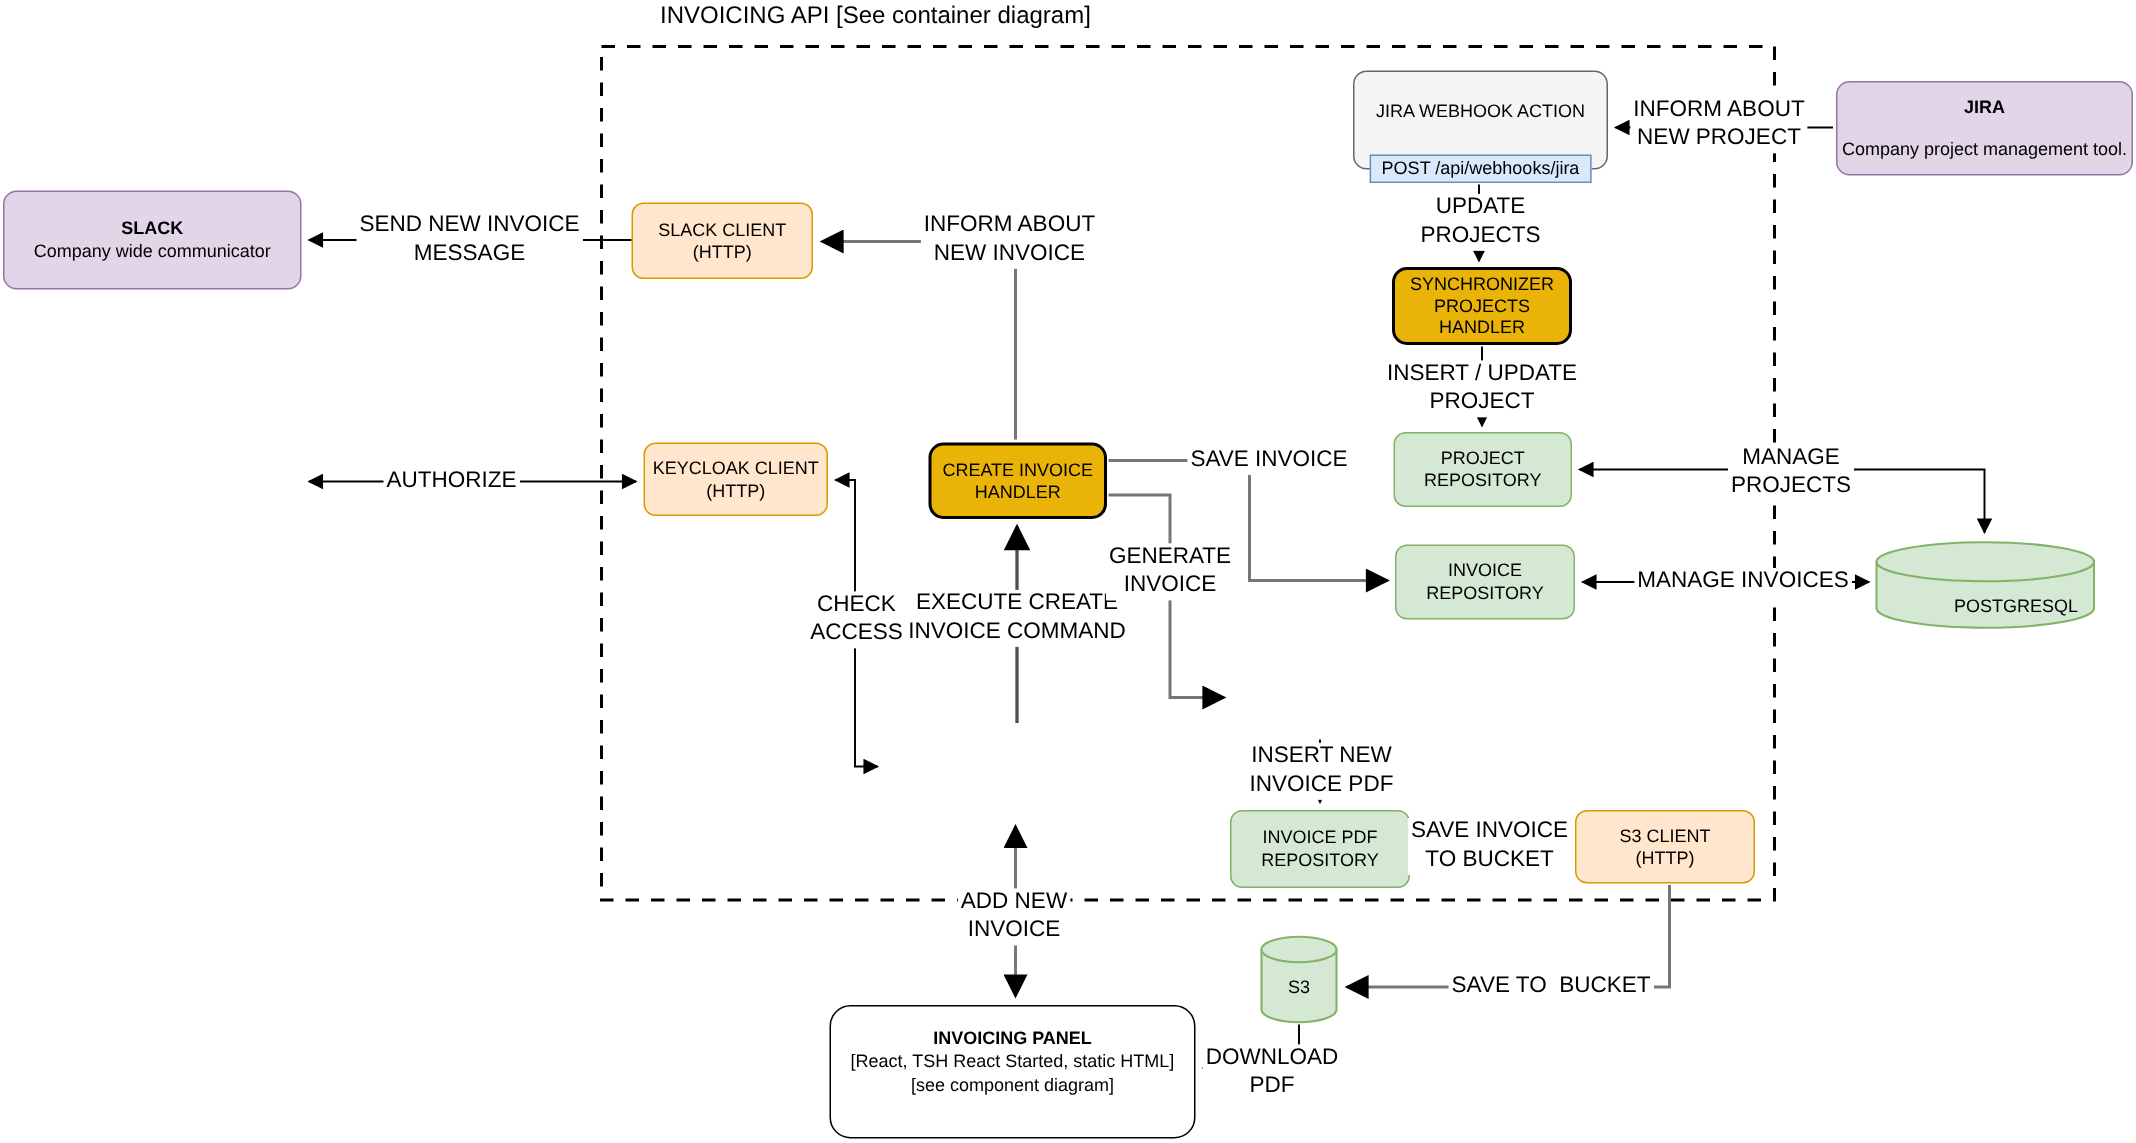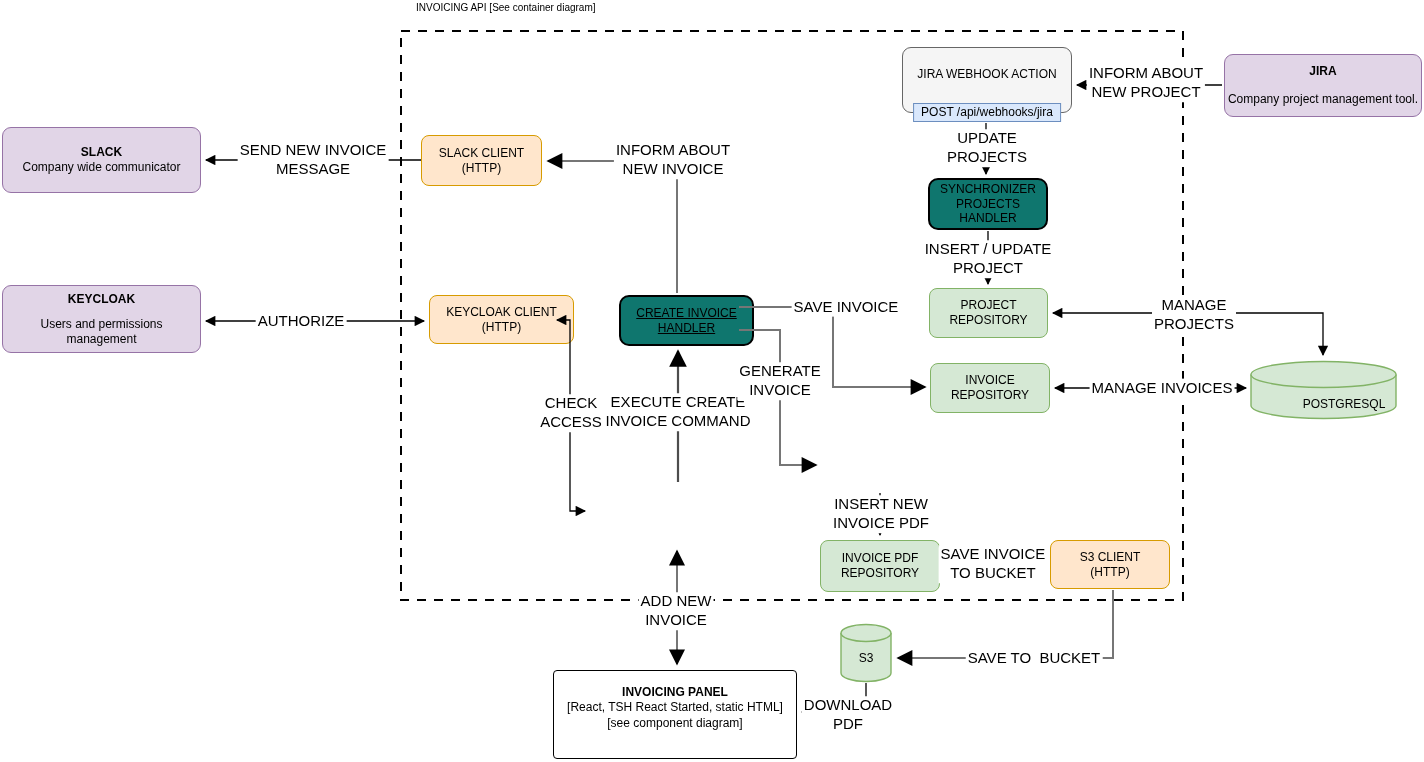--- a/index.html
+++ b/index.html
@@ -1,38 +1,38 @@
 <!DOCTYPE html>
 <html style="--purple-fill: #E1D5E7; --purple-stroke: #9673A6; --orange-fill: #FFE6CC; --orange-stroke: #D79B00; --green-fill: #D5E8D4; --green-stroke: #82B366; --blue-fill: #DAE8FC; --blue-stroke: #6C8EBF; --gray-fill: #F5F5F5; --gray-stroke: #666666;"><head>
 <meta charset="utf-8">
 <style>
   html,body { margin:0; padding:0; background:#fff; }
   .canvas {
     position:relative; width:1424px; height:762px; background:#fff;
     font-family:"Liberation Sans", sans-serif; color:#000; overflow:hidden;
   }
-  .frame-title { position:absolute; left:416px; top:2px; font-size:10px; white-space:nowrap;text-align:right; }
+  .frame-title { position:absolute; left:440px; top:2px; font-size:16px; white-space:nowrap;text-align:right; }
 
   .node {
     position:absolute; box-sizing:border-box;
     display:flex; align-items:center; justify-content:center; flex-direction:column;
     text-align:center; font-size:12px; line-height:1.22; white-space:pre-line;
   }
   .ext     { background:var(--purple-fill); border:1px solid var(--purple-stroke); border-radius:9px; }
   .ext .t  { font-weight:bold; }
   .client  { background:var(--orange-fill); border:1px solid var(--orange-stroke); border-radius:8px; }
   .repo    { background:var(--green-fill);  border:1px solid var(--green-stroke);  border-radius:8px; }
-  .handler { background:#0f766e; border:2.5px solid #000; border-radius:10px; }
+  .handler { background:#eab308; border:2.5px solid #000; border-radius:10px; }
   .action  { background:var(--gray-fill); border:1px solid var(--gray-stroke); border-radius:9px; }
   .badge {
     position:absolute; left:50%; transform:translateX(-50%); bottom:-10px;
     background:var(--blue-fill); border:1px solid var(--blue-stroke);
     font-size:12px; padding:1px 7px; white-space:nowrap; z-index:3;
   }
-  .panel { background:#fff; border:1.5px solid #000; border-radius:4px; justify-content:flex-start; padding-top:14px; }
+  .panel { background:#fff; border:1.5px solid #000; border-radius:14px; justify-content:flex-start; padding-top:14px; }
   .panel .t { font-weight:bold; }
   .panel .n3 { margin-top:2px; }
 
   .cyl { position:absolute; }
   .cyl svg { position:absolute; left:0; top:0; }
   .cyl .cyl-label { position:absolute; left:0; width:100%; text-align:center; font-size:12px; }
 
   svg.overlay { position:absolute; left:0; top:0; pointer-events:none; z-index:2; }
   .edge   { fill:none; stroke:#000; stroke-width:1.3; }
   .edge-g { fill:none; stroke:#767676; stroke-width:2; }
@@ -50,44 +50,39 @@
 
 <div class="canvas">
 
   <div class="frame-title">INVOICING API [See container diagram]</div>
 
   <div class="node ext" style="left:2px;top:127px;width:199px;height:66px;">
     <div class="t">SLACK</div>
     <div>Company wide communicator</div>
   </div>
 
-  <div class="node ext" style="left:2px;top:285px;width:199px;height:68px;gap:11px;">
-    <div class="t">KEYCLOAK</div>
-    <div>Users and permissions
-management</div>
-  </div>
 
   <div class="node ext" style="left:1224px;top:54px;width:198px;height:63px;gap:13px;">
     <div class="t">JIRA</div>
     <div>Company project management tool.</div>
   </div>
 
   <div class="node action" style="left:902px;top:47px;width:170px;height:66px;padding-bottom:12px;">
     <div>JIRA WEBHOOK ACTION</div>
     <div class="badge">POST /api/webhooks/jira</div>
   </div>
 
 
   <div class="node handler" style="left:928px;top:178px;width:120px;height:52px;">
     <div>SYNCHRONIZER
 PROJECTS
 HANDLER</div>
   </div>
 
-  <div class="node handler" style="left:619px;top:295px;width:135px;height:51px;text-decoration:underline;">
+  <div class="node handler" style="left:619px;top:295px;width:119px;height:51px;">
     <div>CREATE INVOICE
 HANDLER</div>
   </div>
 
 
   <div class="node repo" style="left:929px;top:288px;width:119px;height:50px;">
     <div>PROJECT
 REPOSITORY</div>
   </div>
 
@@ -99,21 +94,21 @@
   <div class="node repo" style="left:820px;top:540px;width:120px;height:52px;">
     <div>INVOICE PDF
 REPOSITORY</div>
   </div>
 
   <div class="node client" style="left:421px;top:135px;width:121px;height:51px;">
     <div>SLACK CLIENT
 (HTTP)</div>
   </div>
 
-  <div class="node client" style="left:429px;top:295px;width:145px;height:49px;">
+  <div class="node client" style="left:429px;top:295px;width:123px;height:49px;">
     <div>KEYCLOAK CLIENT
 (HTTP)</div>
   </div>
 
   <div class="node client" style="left:1050px;top:540px;width:120px;height:49px;">
     <div>S3 CLIENT
 (HTTP)</div>
   </div>
 
   <div class="cyl" style="left:1250px;top:360px;width:148px;height:60px;padding-left:40px;">

